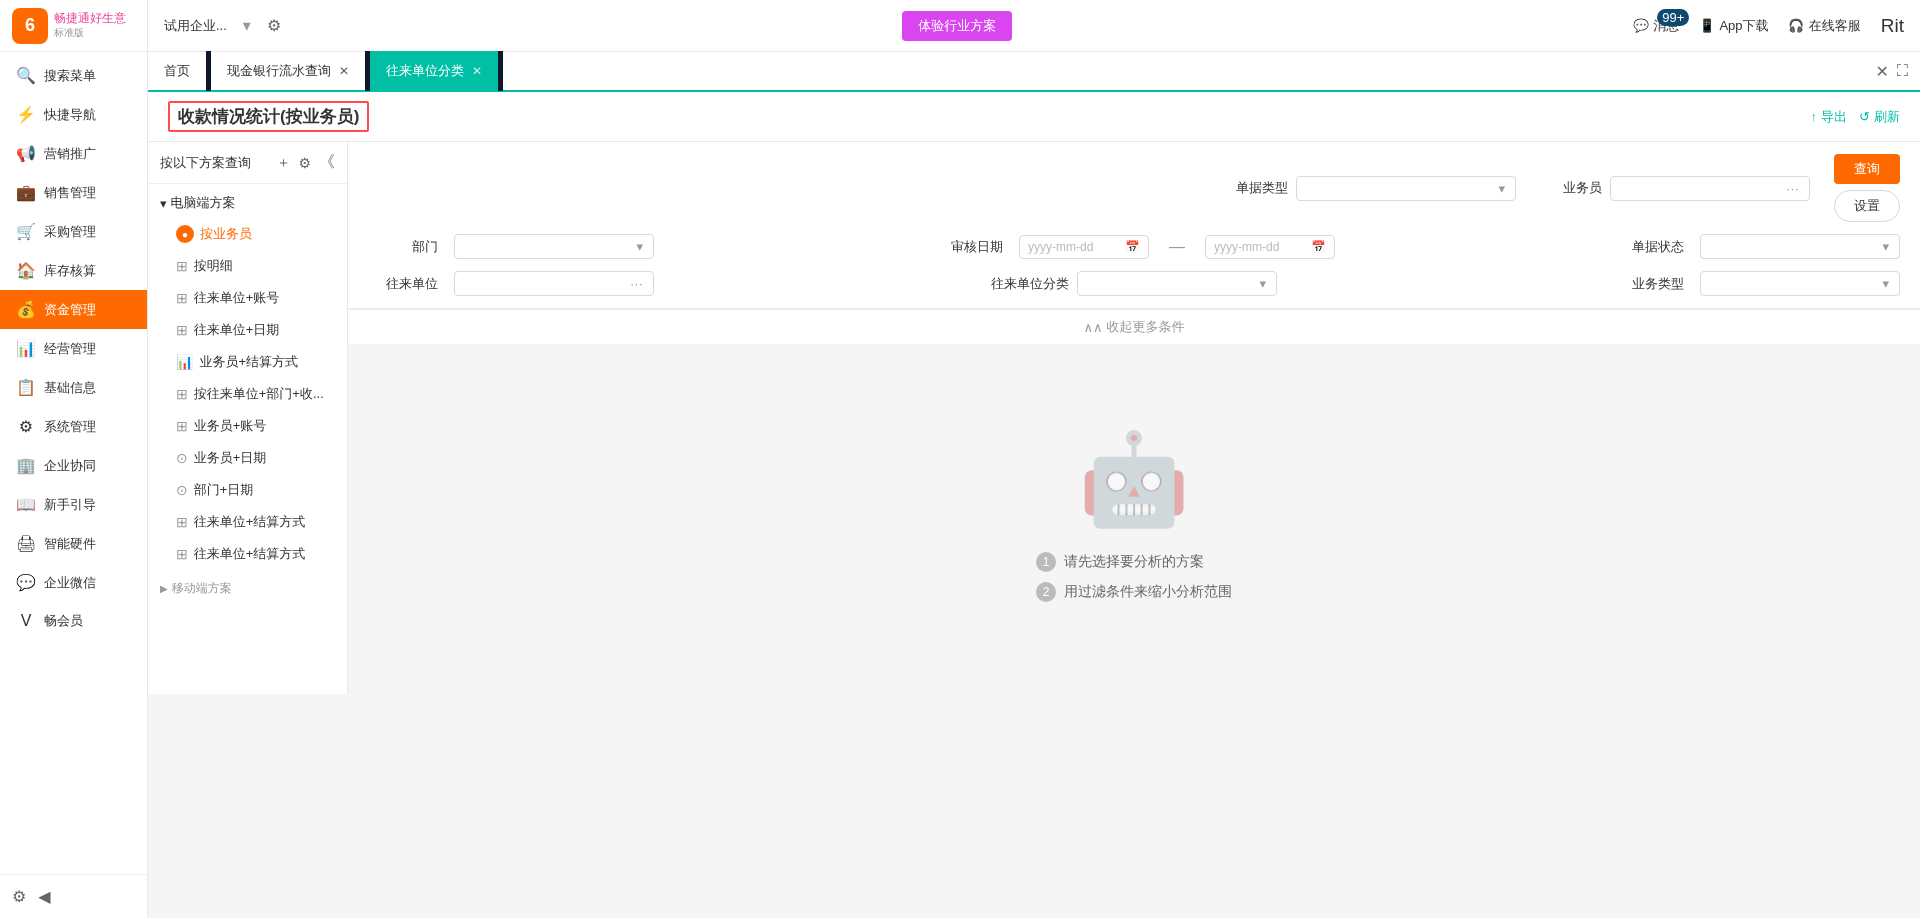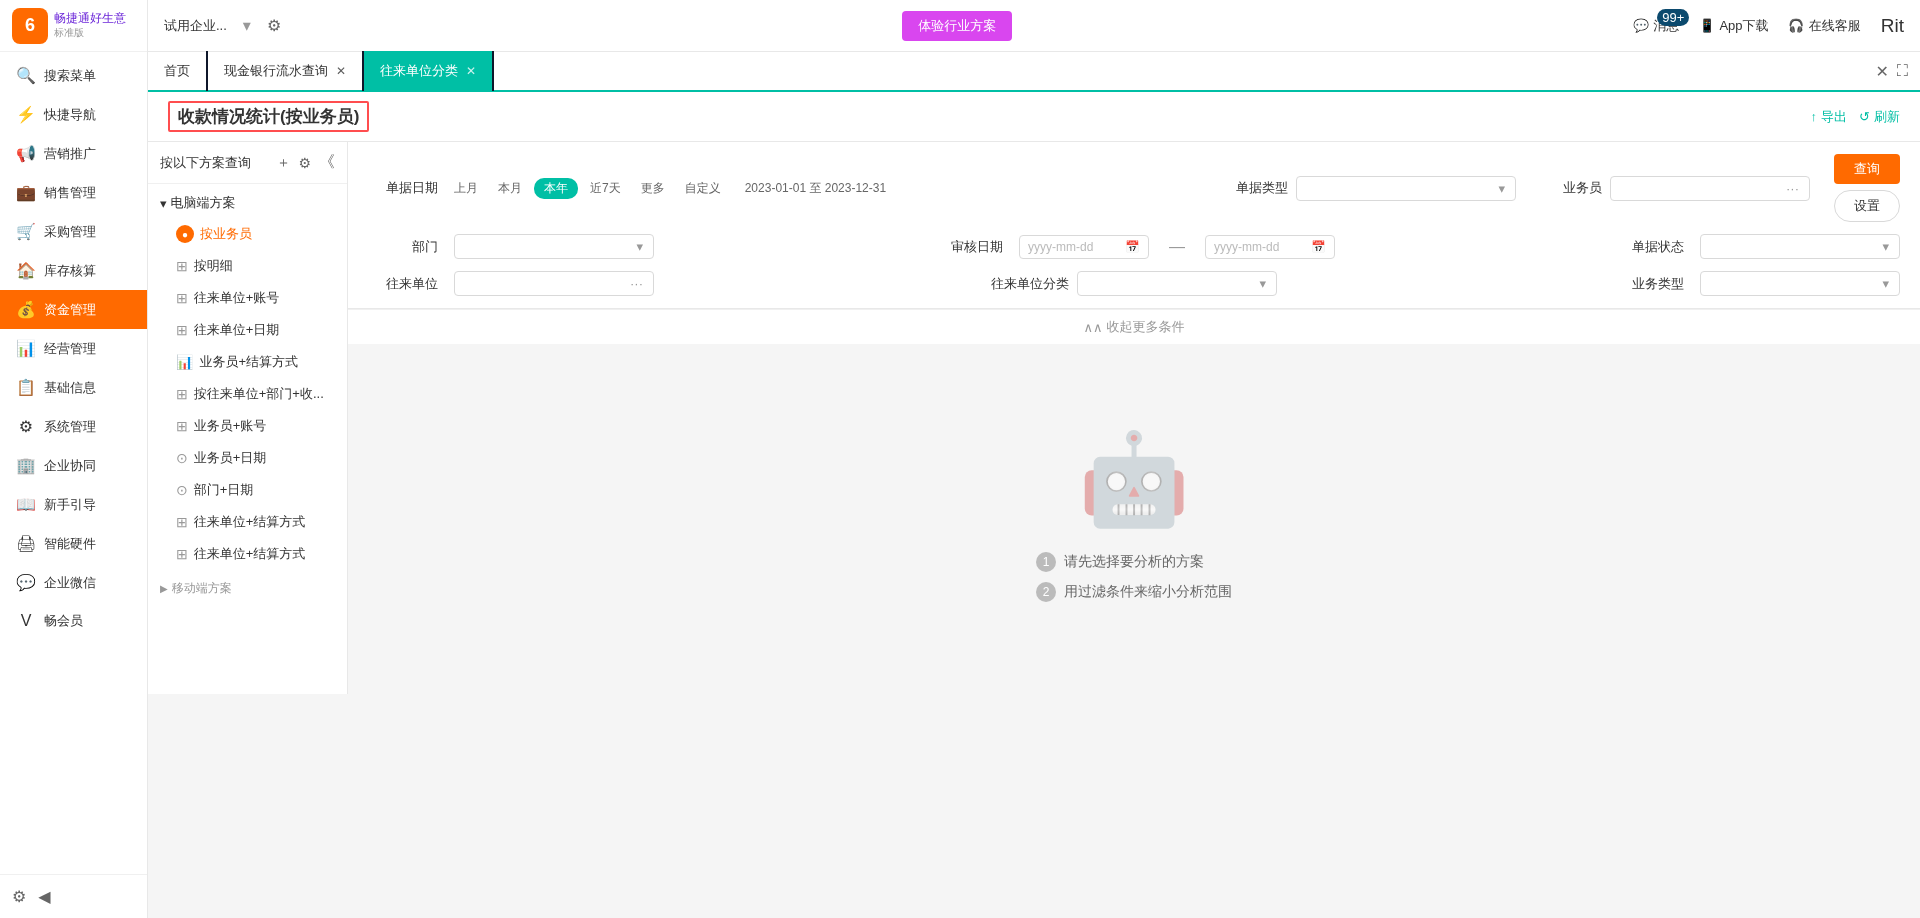--- a/index.html
+++ b/index.html
@@ -29,21 +29,21 @@
       background: #ff6a00;
       border-radius: 8px;
       display: flex;
       align-items: center;
       justify-content: center;
       color: white;
       font-size: 18px;
       font-weight: bold;
       margin-right: 6px;
     }
-    .logo-text { font-size: 12px; color: #6d28d9; line-height: 1.3; }
+    .logo-text { font-size: 12px; color: #ec4899; line-height: 1.3; }
     .logo-badge { font-size: 10px; color: #999; }
     .sidebar-nav { flex: 1; overflow-y: auto; padding: 4px 0; }
     .nav-item {
       display: flex;
       align-items: center;
       padding: 10px 16px;
       cursor: pointer;
       color: #333;
       font-size: 13px;
       gap: 8px;
@@ -115,21 +115,21 @@
       padding-left: 0;
     }
     .tab {
       height: 40px;
       padding: 0 16px;
       display: flex;
       align-items: center;
       font-size: 13px;
       cursor: pointer;
       color: #333;
-      border-right: 2px solid #0f172a;
+      border-right: 5px solid #0f172a;
       gap: 8px;
     }
     .tab.active { background: #00bfa5; color: #fff; }
     .tab-close { font-size: 12px; opacity: 0.8; }
     .tab-home { color: #333; }
     .tabs-bar-end { margin-left: auto; display: flex; align-items: center; gap: 8px; padding-right: 12px; }
     .tab-window-btn { font-size: 16px; cursor: pointer; color: #666; }
 
     
     .page-header {
@@ -536,32 +536,20 @@
         <span>移动端方案</span>
       </div>
     </div>
 
     <div class="right-panel">
 
       <div class="filter-area">
 
         <div class="filter-row">
 
-          <div class="filter-group" style="flex:none;align-items:center;gap:8px;">
-            <span class="filter-label">单据日期</span>
-            <div class="date-tabs">
-              <span class="date-tab">上月</span>
-              <span class="date-tab">本月</span>
-              <span class="date-tab active">本年</span>
-              <span class="date-tab">近7天</span>
-              <span class="date-tab">更多</span>
-              <span class="date-tab">自定义</span>
-            </div>
-            <span class="date-range">2023-01-01 至 2023-12-31</span>
-          </div>
 
           <div style="flex:1;"></div>
 
           <div class="filter-group" style="align-items:center;gap:8px;flex:none;">
             <span class="filter-label">单据类型</span>
             <div class="filter-select" style="min-width:220px;">
               <span> </span>
               <span class="chevron">▾</span>
             </div>
           </div>

